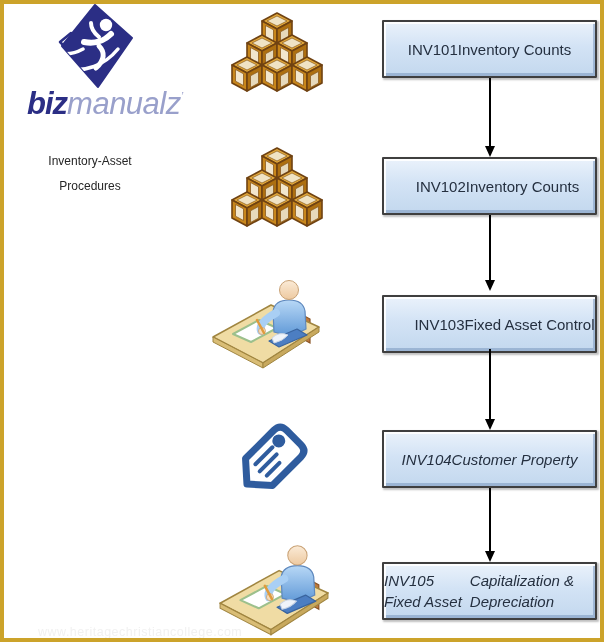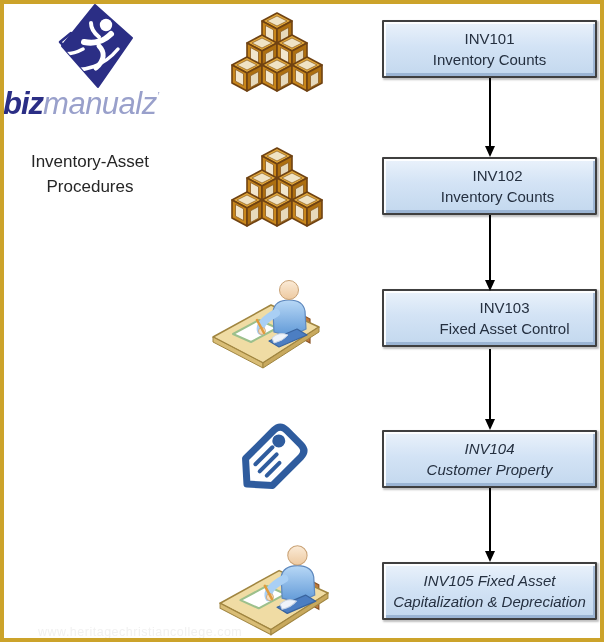--- a/index.html
+++ b/index.html
@@ -5,48 +5,48 @@
   html,body{margin:0;padding:0;background:#fff;}
   .canvas{
     position:relative;width:604px;height:642px;background:#fff;overflow:hidden;
     font-family:"Liberation Sans",sans-serif;
   }
   .frame{position:absolute;inset:0;border:4px solid #CCA32A;pointer-events:none;z-index:50;}
 
   
   .logo-diamond{position:absolute;left:58px;top:4px;width:76px;height:84px;}
   .brand{position:absolute;left:3px;top:76px;width:190px;font-style:italic;font-size:31px;line-height:40px;white-space:nowrap;}
-  .brand .bold{font-weight:bold;color:#2B2E85;letter-spacing:-1px;}
+  .brand .bold{font-weight:bold;color:#2B2E85;letter-spacing:-1px;margin-left:24px;}
   .brand .light{color:#99A0CB;letter-spacing:-0.5px;}
   .brand .tm{font-size:11px;color:#99A0CB;vertical-align:14px;}
 
   .doc-title{position:absolute;left:8px;top:149px;width:164px;text-align:center;
-    color:#262626;font-size:17px;line-height:25px;}
+    color:#262626;font-size:12px;line-height:25px;}
 
   
   .icon-cell{position:absolute;}
   .ic1{left:231px;top:12px;width:92px;height:82px;}
   .ic2{left:231px;top:147px;width:92px;height:82px;}
   .ic3{left:208px;top:277px;width:114px;height:96px;}
   .ic4{left:224px;top:413px;width:94px;height:94px;}
   .ic5{left:216px;top:542px;width:114px;height:98px;}
   .icon-cell svg{display:block;width:100%;height:100%;}
 
   
   .flow-box{
     position:absolute;left:382px;width:215px;height:58px;box-sizing:border-box;
     border:2px solid #3F3F3F;border-radius:1px;
     background:linear-gradient(180deg,#EAF2FB 0%,#D3E3F5 45%,#C3D8EE 100%);
     box-shadow:inset 2px 2px 0 0 rgba(255,255,255,0.9),
                inset -2px -3px 0 0 rgba(122,152,190,0.55),
                1.5px 1.5px 2px rgba(0,0,0,0.25);
-    display:flex;flex-direction:column;align-items:center;justify-content:center;
-    color:#253040;font-size:15px;line-height:21px;text-align:right;
+    display:flex;flex-direction:row;align-items:center;justify-content:center;
+    color:#253040;font-size:15px;line-height:21px;text-align:left;
   }
-  .b1{top:20px;} .b2{top:157px;padding-left:16px;} .b3{top:289px;padding-left:30px;} .b4{top:430px;font-style:italic;} .b5{top:562px;font-style:italic;}
+  .b1{top:20px;} .b2{top:157px;padding-left:16px;} .b3{top:295px;padding-left:30px;} .b4{top:430px;font-style:italic;} .b5{top:562px;font-style:italic;}
 
   
   .arrow{position:absolute;left:483px;width:13px;display:flex;flex-direction:column;align-items:center;}
   .arrow-line{width:2px;background:#000;flex:1 1 auto;}
   .arrow-head{width:0;height:0;border-left:5.5px solid transparent;border-right:5.5px solid transparent;border-top:11px solid #000;}
   .a1{top:78px;height:79px;} .a2{top:215px;height:76px;} .a3{top:349px;height:81px;} .a4{top:488px;height:74px;}
 
   .watermark{position:absolute;left:38px;top:586px;font-size:12.5px;color:#F1F1F1;letter-spacing:0.5px;white-space:nowrap;margin-top:39px;}
 </style>
 </head>

